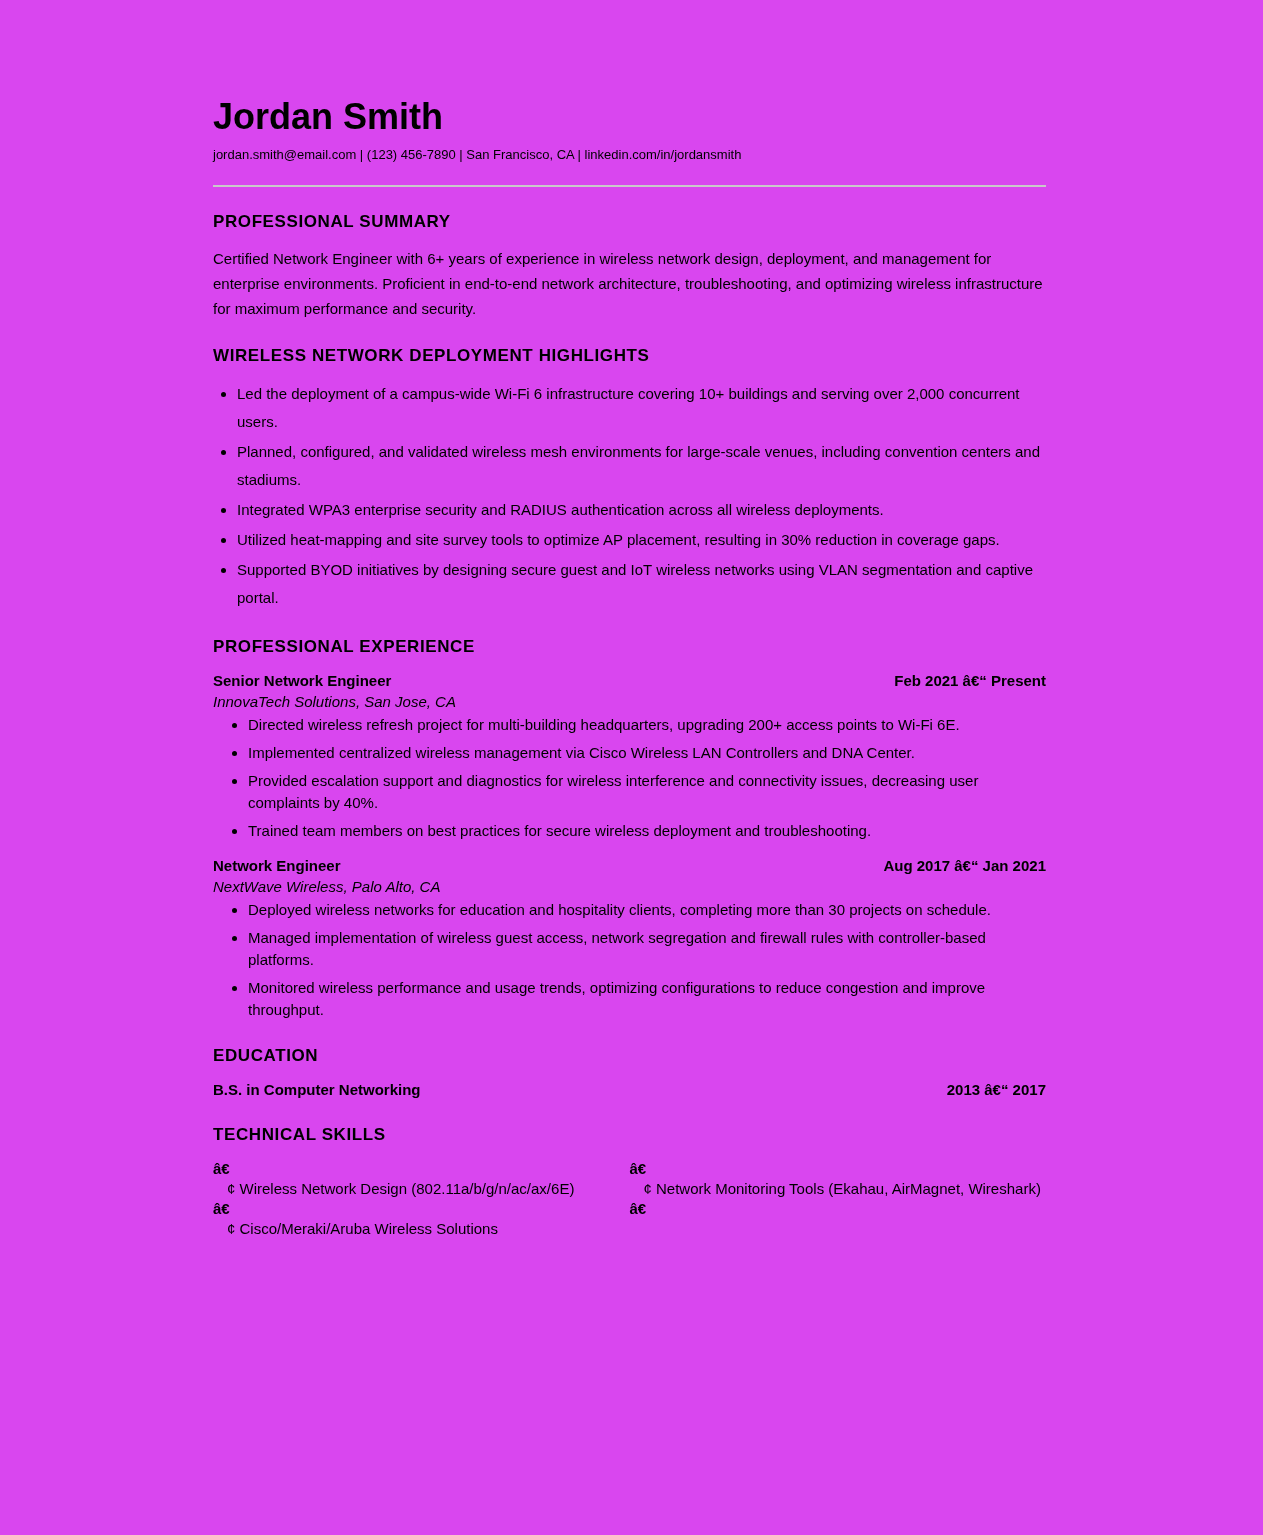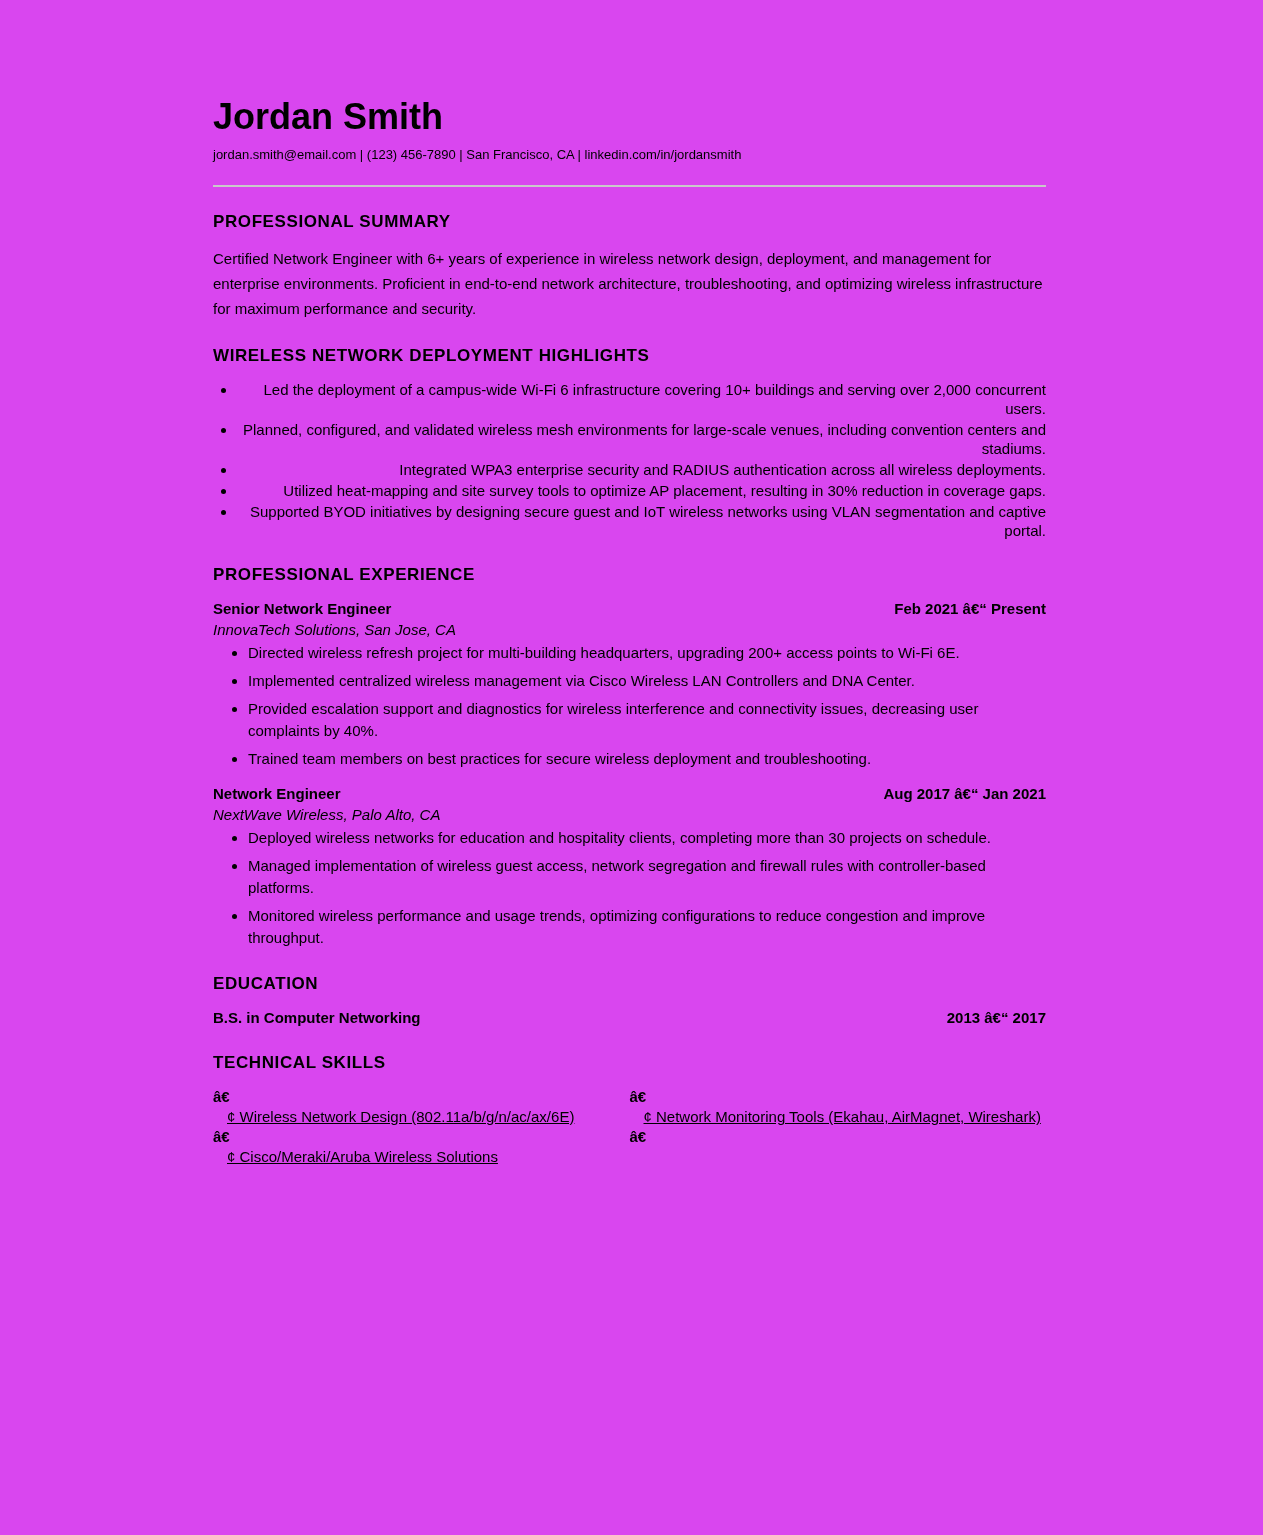--- a/index.html
+++ b/index.html
@@ -44,22 +44,21 @@
     letter-spacing: 0.6px;
     margin: 26px 0 15px 0;
   }
   .summary-text {
     margin: 0;
     line-height: 25px;
   }
   ul.tight-list {
     margin: 4px 0 0 0;
     padding-left: 24px;
-    line-height: 19px;
-    text-align: right;
+    line-height: 28px;
   }
   ul.tight-list li {
     margin-bottom: 2px;
   }
   .job {
     margin-top: 4px;
   }
   .job + .job {
     margin-top: 14px;
   }
@@ -96,21 +95,20 @@
     grid-template-columns: 1fr 1fr;
     line-height: 20px;
     margin-top: 6px;
   }
   .skill-marker {
     font-weight: bold;
   }
   .skill-text {
     padding-left: 30px;
     text-indent: -16px;
-    text-decoration: underline;
   }
 </style>
 </head>
 <body>
 
 <div class="viewport">
   <div class="page">
 
     <h1 class="name">Jordan Smith</h1>
     <p class="contact">jordan.smith@email.com | (123) 456-7890 | San Francisco, CA | linkedin.com/in/jordansmith</p>

